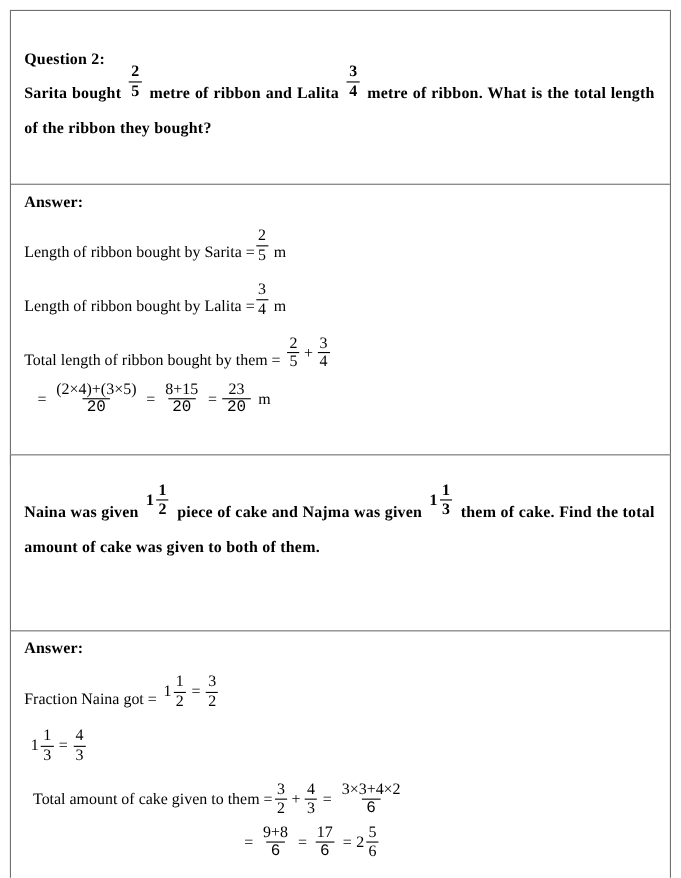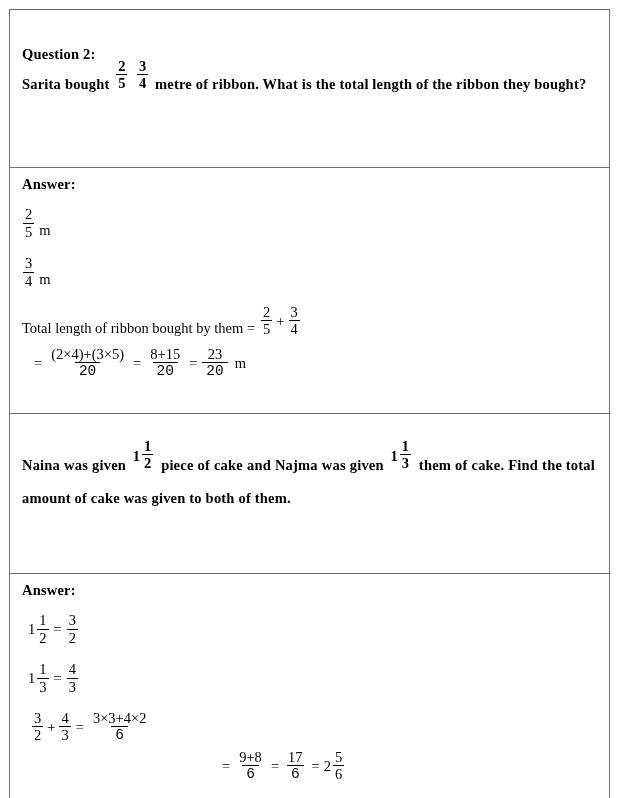--- a/index.html
+++ b/index.html
@@ -158,43 +158,46 @@
 
     <div class="cell question" style="height:130px;">
       <div class="qhead">Question 2:</div>
 
       <div class="qbody">
         <span class="sp">Sarita  bought</span>
         <span class="frac frac-raised">
           <span class="num">2</span>
           <span class="den">5</span>
         </span>
+        <span class="sp">metre  of  ribbon  and  Lalita</span>
         <span class="frac frac-raised">
           <span class="num">3</span>
           <span class="den">4</span>
         </span>
         <span class="sp">metre  of  ribbon.  What  is  the  total</span>
         <span class="sp">length of the ribbon they bought?</span>
       </div>
     </div>
 
     <div class="cell answer" style="height:254px;">
       <div class="qhead">Answer:</div>
 
       <div class="abody">
 
         <div class="aline first">
+          <span class="lbl">Length of ribbon bought by Sarita =</span>
           <span class="frac">
             <span class="num">2</span>
             <span class="den">5</span>
           </span>
           <span class="unit">m</span>
         </div>
 
         <div class="aline">
+          <span class="lbl">Length of ribbon bought by Lalita =</span>
           <span class="frac">
             <span class="num">3</span>
             <span class="den">4</span>
           </span>
           <span class="unit">m</span>
         </div>
 
         <div class="aline">
           <span class="lbl">Total length of ribbon bought by them =</span>
           <span class="mathrow" style="padding-left:5px;">
@@ -258,20 +261,21 @@
         <span class="sp">total amount of cake was given to both of them.</span>
       </div>
     </div>
 
     <div class="cell answer" style="height:240px;">
       <div class="qhead">Answer:</div>
 
       <div class="abody">
 
         <div class="aline first">
+          <span class="lbl">Fraction Naina got =</span>
           <span class="mathrow" style="padding-left:6px;">
             <span class="mixed">
               <span class="whole">1</span>
               <span class="frac">
                 <span class="num">1</span>
                 <span class="den">2</span>
               </span>
             </span>
             <span class="op eq">=</span>
             <span class="frac">
@@ -292,20 +296,21 @@
             </span>
             <span class="op eq">=</span>
             <span class="frac">
               <span class="num">4</span>
               <span class="den">3</span>
             </span>
           </span>
         </div>
 
         <div class="mathrow q3-total">
+          <span class="lbl">Total amount of cake given to them =</span>
           <span class="frac" style="margin-left:2px;">
             <span class="num">3</span>
             <span class="den">2</span>
           </span>
           <span class="op">+</span>
           <span class="frac">
             <span class="num">4</span>
             <span class="den">3</span>
           </span>
           <span class="op eq">=</span>

